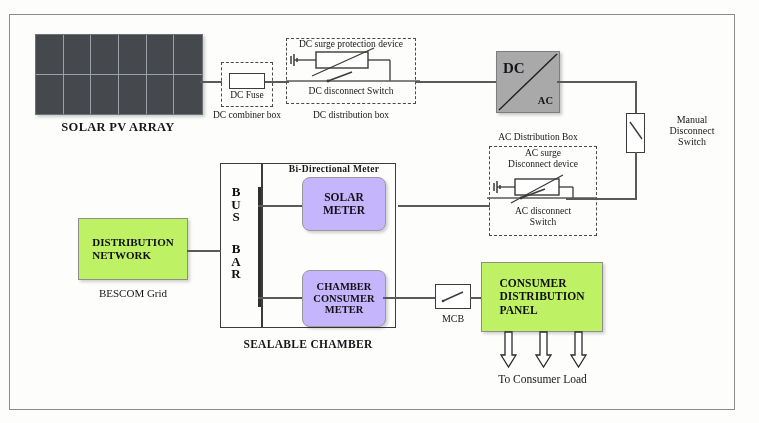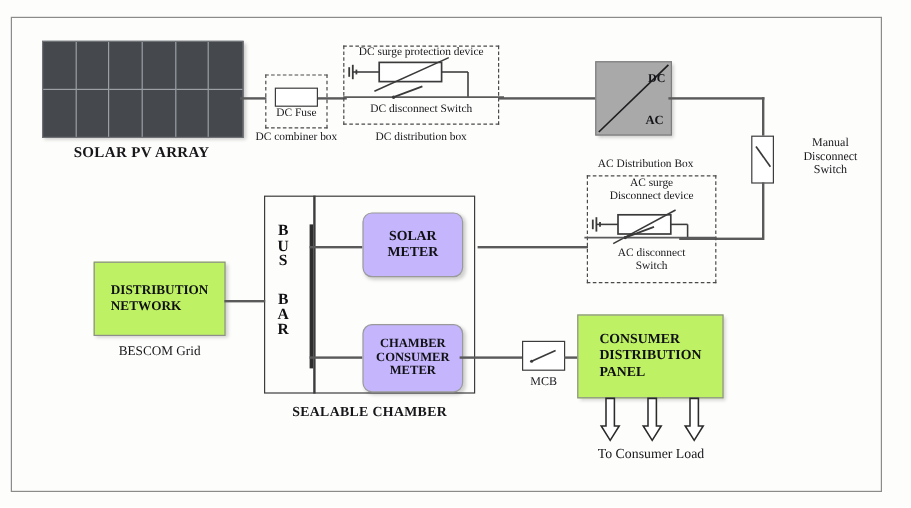--- a/index.html
+++ b/index.html
@@ -108,24 +108,23 @@
     border: 1px solid #7d7d7d;
     box-shadow: 2px 2px 3px rgba(0,0,0,0.22);
   }
   #inverter .diag {
     position: absolute;
     left: 0; top: 0; width: 100%; height: 100%;
   }
   #inverter .dc-t {
     position: absolute;
     left: 6px; top: 8px;
-    font-size: 10px;
+    font-size: 15px;
     font-weight: bold;
     color: #15151a;
-    margin-left: 37px;
   }
   #inverter .ac-t {
     position: absolute;
     right: 6px; bottom: 6px;
     font-size: 10.5px;
     font-weight: bold;
     color: #15151a;
   }
 
   
@@ -277,20 +276,21 @@
     <span>AC disconnect</span><br>
     <span>Switch</span>
   </div>
 
   <div class="wire wire-h" style="left:398px; top:205px; width:92px;"></div>
 
   <div class="solidbox" style="left:220px; top:163px; width:176px; height:165px;"></div>
   <div class="lbl lbl-c bold-head" style="left:220px; top:338px; width:176px; font-size:11.5px;text-align:center;">SEALABLE CHAMBER</div>
 
   <div class="wire wire-v" style="left:261px; top:163px; height:165px; background:#3c3c3c;"></div>
+  <div class="lbl lbl-c bold-head" style="left:272px; top:164px; width:124px; font-size:9.5px;">Bi-Directional Meter</div>
 
   <div class="vstack" style="left:228px; top:186px; width:16px; font-size:13px;">
     <span>B</span>
     <span>U</span>
     <span>S</span>
   </div>
   <div class="vstack" style="left:228px; top:243px; width:16px; font-size:13px;">
     <span>B</span>
     <span>A</span>
     <span>R</span>

